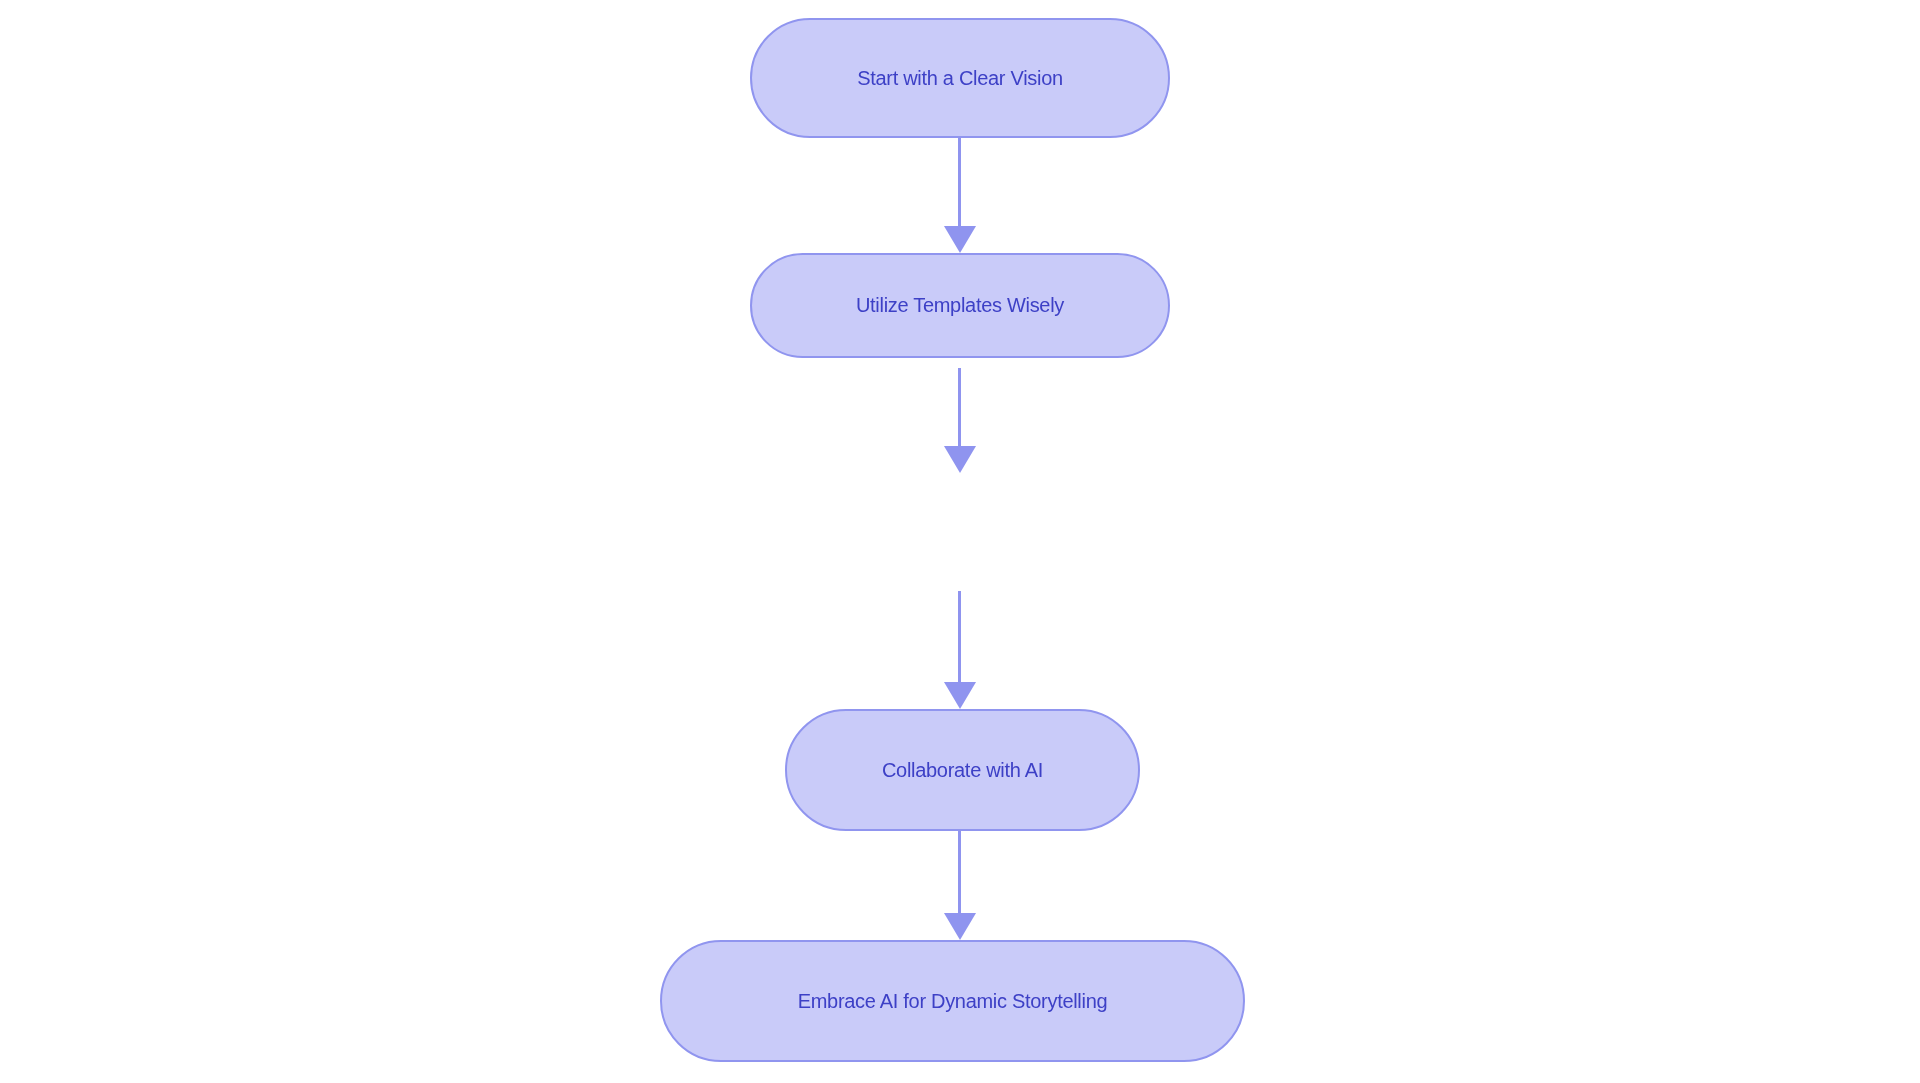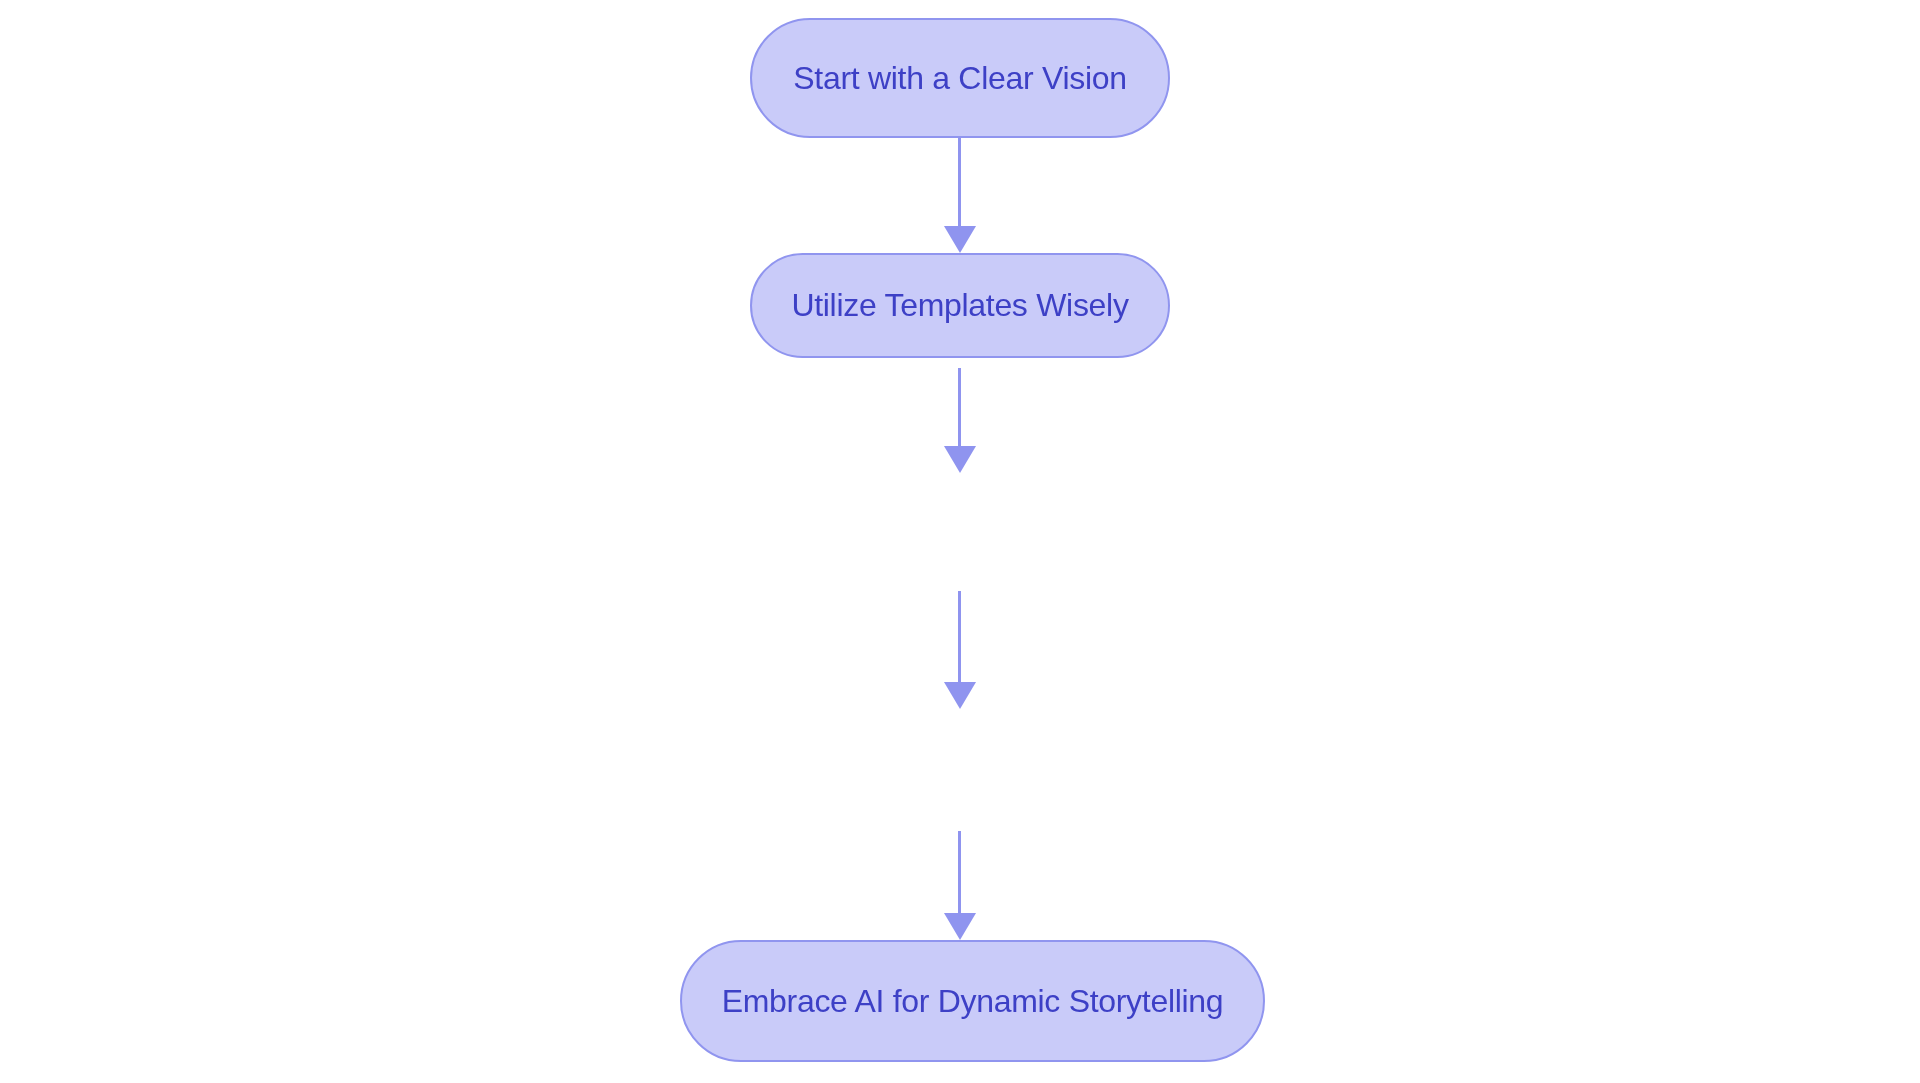--- a/index.html
+++ b/index.html
@@ -21,30 +21,30 @@
   }
   .flow-node {
     position: absolute;
     display: flex;
     align-items: center;
     justify-content: center;
     background: var(--node-fill);
     border: 2px solid var(--node-border);
     border-radius: 62px;
     color: var(--node-text);
-    font-size: 32px;
+    font-size: 20px;
     letter-spacing: -0.3px;
     text-align: center;
     white-space: nowrap;
   }
   .node-1 { left: 750px; top: 18px;  width: 420px; height: 120px; }
   .node-2 { left: 750px; top: 253px; width: 420px; height: 105px; }
   .node-3 { left: 750px; top: 473px; width: 420px; height: 118px; }
   .node-4 { left: 785px; top: 709px; width: 355px; height: 122px; }
-  .node-5 { left: 680px; top: 940px; width: 585px; height: 122px; }
+  .node-5 { left: 660px; top: 940px; width: 585px; height: 122px; }
 
   .arrow-line {
     position: absolute;
     left: 958px;
     width: 3px;
     background: var(--arrow);
   }
   .line-1 { top: 138px; height: 88px; }
   .line-2 { top: 368px; height: 78px; }
   .line-3 { top: 591px; height: 91px; }
@@ -80,20 +80,23 @@
     <span>Utilize Templates Wisely</span>
   </div>
 
   <div class="arrow-line line-2"></div>
   <div class="arrow-head head-2"></div>
 
 
   <div class="arrow-line line-3"></div>
   <div class="arrow-head head-3"></div>
 
+  <div class="flow-node node-4">
+    <span>Collaborate with AI</span>
+  </div>
 
   <div class="arrow-line line-4"></div>
   <div class="arrow-head head-4"></div>
 
   <div class="flow-node node-5">
     <span>Embrace AI for Dynamic Storytelling</span>
   </div>
 
 </div>
 

